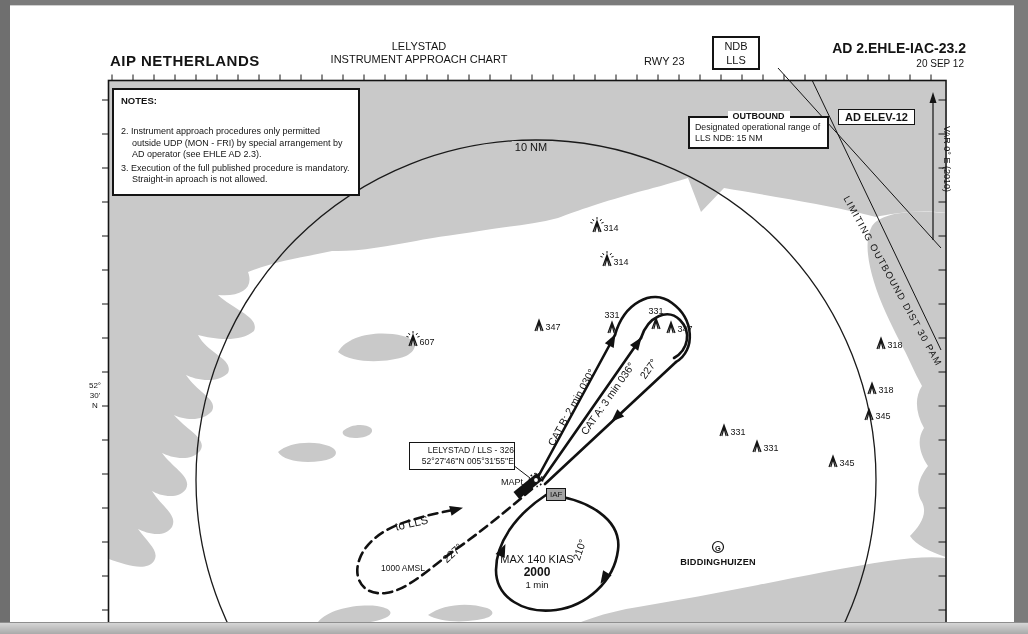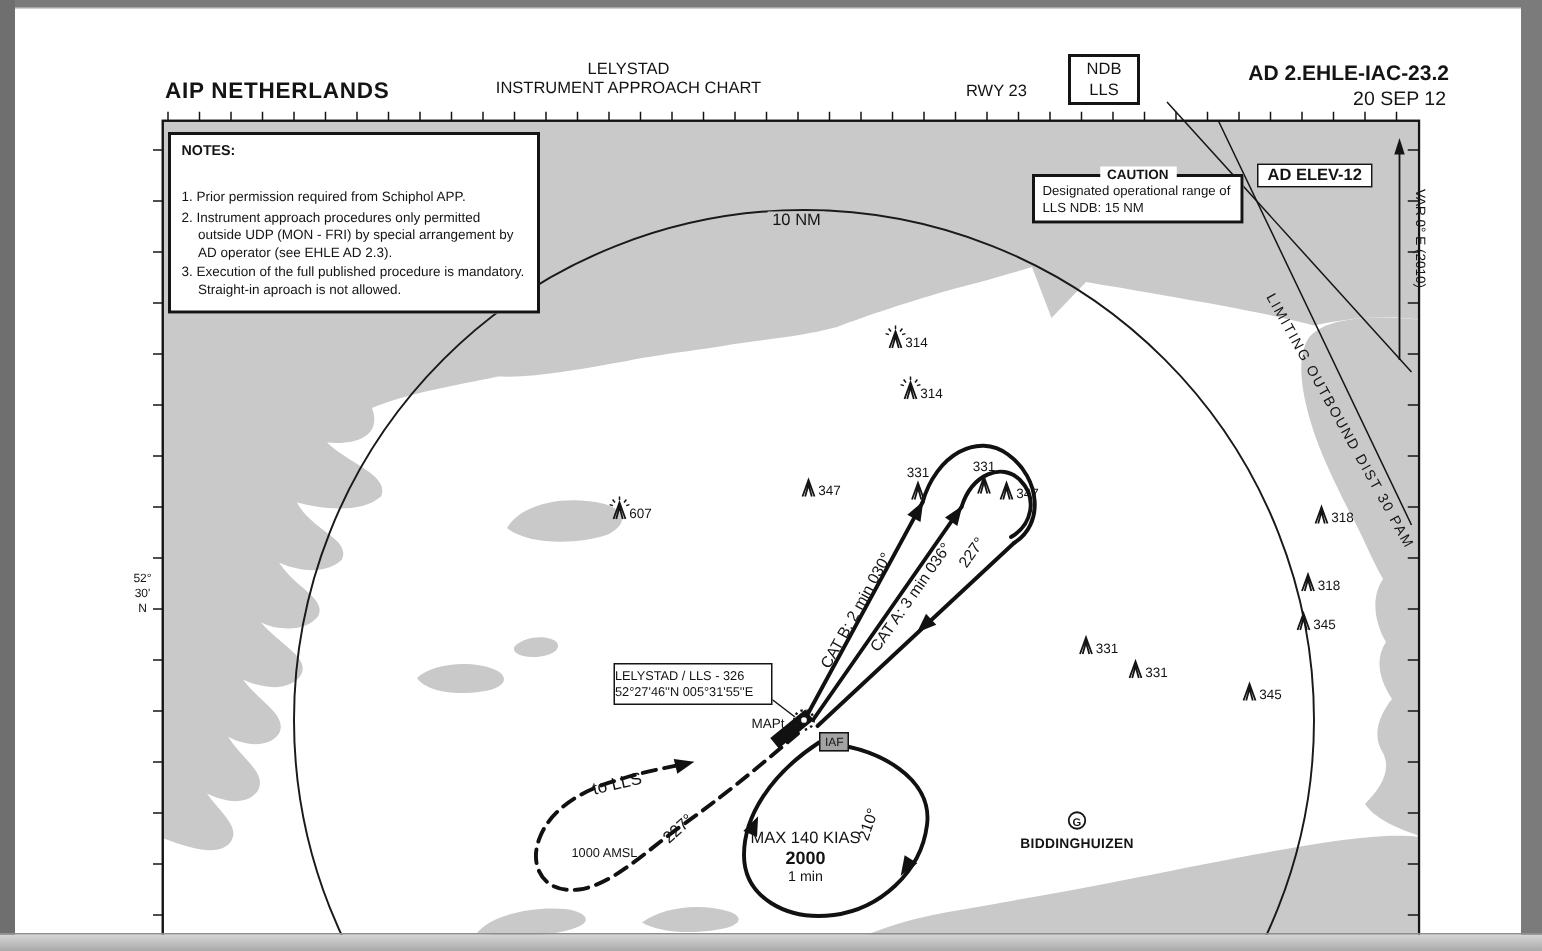--- a/index.html
+++ b/index.html
@@ -17,38 +17,38 @@
   
   .lbl{position:absolute;white-space:nowrap;color:#141414;z-index:3;transform-origin:0 0;}
   
   #hdr-pub{left:110px;top:52px;font-size:15px;font-weight:bold;letter-spacing:.5px;}
   #hdr-airport{left:318px;top:40px;width:202px;text-align:center;font-size:11px;}
   #hdr-type{left:318px;top:53px;width:202px;text-align:center;font-size:11px;}
   #hdr-rwy{left:644px;top:55px;font-size:11px;}
   #hdr-navbox{left:712px;top:36px;width:44px;border:2px solid #141414;text-align:center;
     font-size:11px;line-height:14px;padding:1px 0;background:#fff;}
   #hdr-id{right:62px;top:40px;font-size:14px;font-weight:bold;text-align:left;}
-  #hdr-date{right:64px;top:58px;font-size:13px;text-align:right;}
+  #hdr-date{right:64px;top:58px;font-size:10px;text-align:right;}
   
   #notes-box{left:112px;top:88px;width:230px;border:2px solid #141414;background:#fff;
     padding:5px 7px 6px 7px;z-index:4;}
   #notes-box .nt{font-size:9.5px;font-weight:bold;margin-bottom:20px;}
   #notes-box .ni{font-size:9px;line-height:11.5px;padding-left:11px;text-indent:-11px;margin-bottom:2px;}
   
   #caution-box{left:688px;top:116px;width:128px;border:2px solid #141414;background:#fff;
     padding:4px 4px 4px 5px;z-index:4;}
   #caution-box .cl{position:absolute;top:-7px;left:50%;transform:translateX(-50%);
     background:#fff;padding:0 5px;font-size:9px;font-weight:bold;white-space:nowrap;}
   #caution-box .ct{font-size:8.8px;line-height:10.5px;}
   
   #adelev-box{left:838px;top:109px;border:1.5px solid #141414;background:#fff;
     padding:1px 6px;font-size:11px;font-weight:bold;z-index:4;}
   
   #navaid-box{left:409px;top:442px;width:104px;border:1.5px solid #141414;background:#fff;
-    text-align:left;font-size:8.5px;line-height:11px;padding:2px 0;z-index:4;}
+    text-align:right;font-size:8.5px;line-height:11px;padding:2px 0;z-index:4;}
   
   #iaf-box{left:546px;top:488px;border:1.2px solid #141414;background:#a3a3a3;
     font-size:8px;padding:1px 3px;z-index:4;}
   
   #lbl-10nm{left:531px;top:141px;font-size:11px;background:#c9c9c9;padding:0 3px;transform:translateX(-50%);}
   #lbl-var{left:952px;top:126px;font-size:9px;transform:rotate(90deg);}
   #lbl-limiting{left:851px;top:194px;font-size:9.5px;letter-spacing:1.2px;transform:rotate(61deg);}
   #lbl-lat{left:84px;top:381px;width:22px;text-align:center;font-size:8px;line-height:10px;white-space:pre-line;}
   #lbl-catb{left:545px;top:442px;font-size:10.5px;transform:rotate(-61deg);}
   #lbl-cata{left:578px;top:430px;font-size:10.5px;transform:rotate(-55deg);}
@@ -281,27 +281,26 @@
 <div class="lbl" id="hdr-rwy">RWY 23</div>
 <div class="abs" id="hdr-navbox" style="z-index:4;">
   <div>NDB</div>
   <div>LLS</div>
 </div>
 <div class="lbl" id="hdr-id">AD 2.EHLE-IAC-23.2</div>
 <div class="lbl" id="hdr-date">20 SEP 12</div>
 
 <div class="abs" id="notes-box">
   <div class="nt">NOTES:</div>
-  <div class="ni">1. Prior permission required from Schiphol APP.</div>
   <div class="ni">2. Instrument approach procedures only permitted outside UDP (MON - FRI) by special arrangement by AD operator (see EHLE AD 2.3).</div>
   <div class="ni">3. Execution of the full published procedure is mandatory. Straight-in aproach is not allowed.</div>
 </div>
 
 <div class="abs" id="caution-box">
-  <div class="cl">CAUTION</div>
+  <div class="cl">OUTBOUND</div>
   <div class="ct">Designated operational range of LLS NDB: 15 NM</div>
 </div>
 
 <div class="abs" id="adelev-box">AD ELEV-12</div>
 
 <div class="abs" id="navaid-box">
   <div>LELYSTAD / LLS - 326</div>
   <div>52°27'46''N 005°31'55''E</div>
 </div>
 

